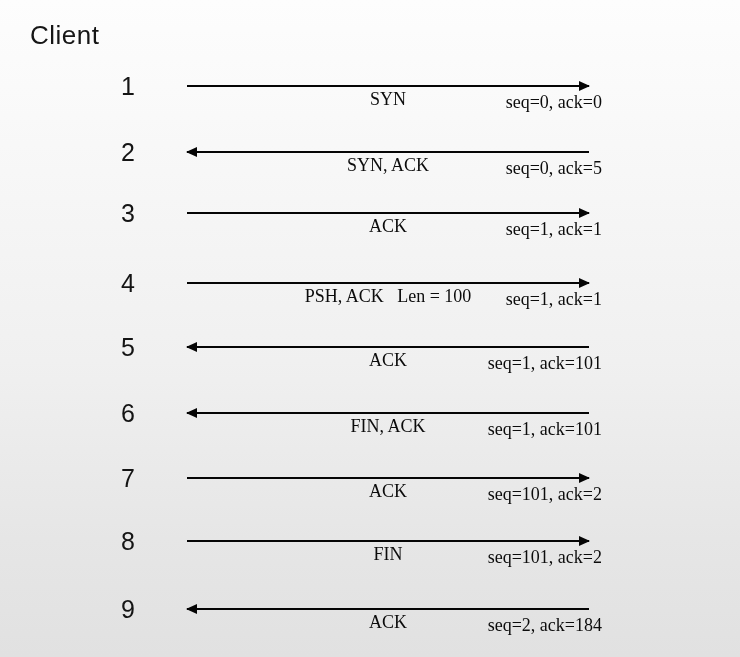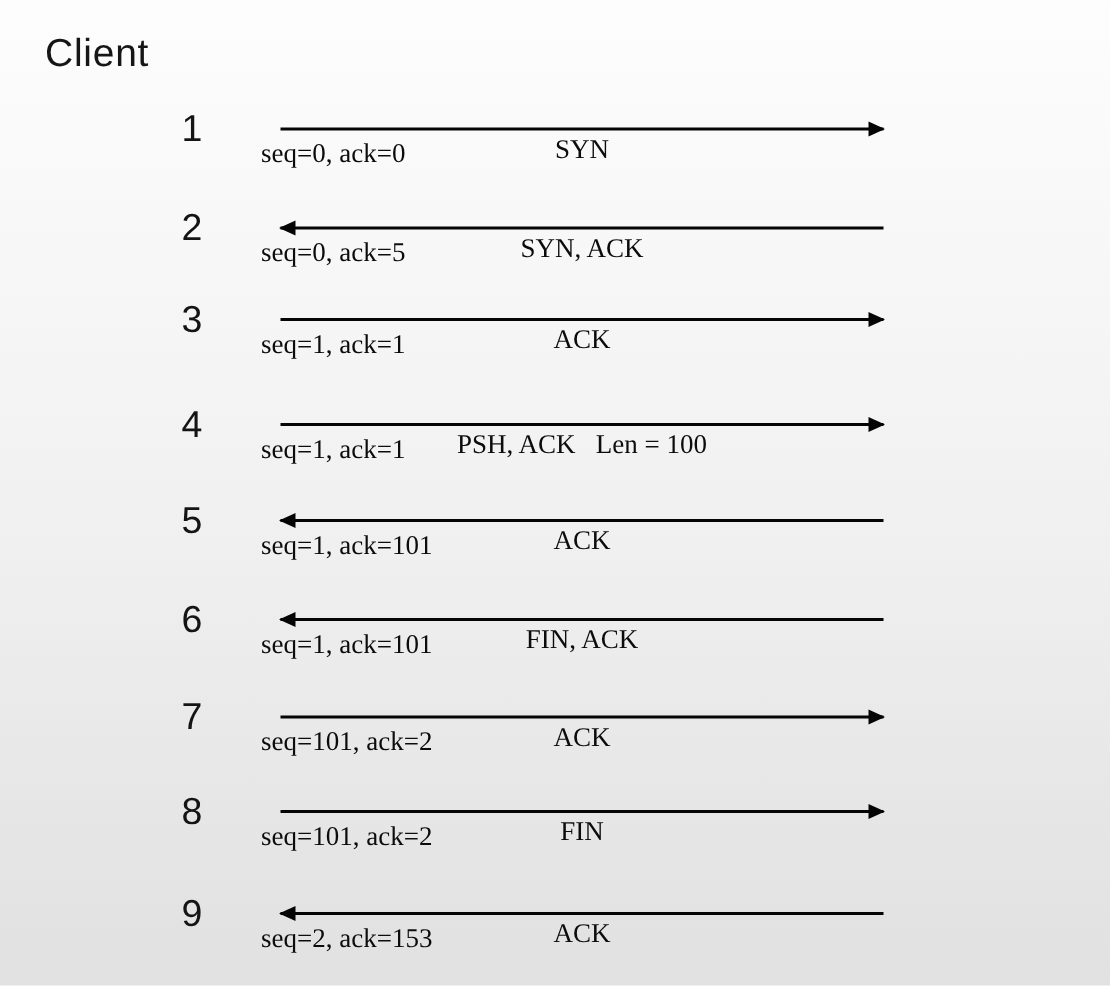--- a/index.html
+++ b/index.html
@@ -29,23 +29,23 @@
     text-align:center; font-size:25px; color:#141414;
   }
   .row .msg{
     position:absolute; left:187px; width:402px;
     top:calc(var(--y) - 27px); height:24px; line-height:24px;
     text-align:center;
     font-family:"Liberation Serif", serif;
     font-size:18px; color:#0c0c0c;margin-top:28px;
   }
   .row .seq{
-    position:absolute; left:174px; width:402px;
+    position:absolute; left:200px; width:402px;
     top:calc(var(--y) + 5px); height:22px; line-height:22px;
-    text-align:left;
+    text-align:right;
     font-family:"Liberation Serif", serif;
     font-size:18px; color:#0c0c0c;
   }
   .row .arrow{
     position:absolute; left:187px; width:402px;
     top:calc(var(--y) - 1px); height:2px; background:#050505;
   }
   .arrow.dir-right::after{
     content:""; position:absolute; right:-1px; top:-4px;
     width:0; height:0;
@@ -127,17 +127,17 @@
     <div class="num">8</div>
     <div class="msg">FIN</div>
     <div class="arrow dir-right"></div>
     <div class="seq">seq=101, ack=2</div>
   </div>
 
   <div class="row" style="--y:609px">
     <div class="num">9</div>
     <div class="msg">ACK</div>
     <div class="arrow dir-left"></div>
-    <div class="seq">seq=2, ack=153</div>
+    <div class="seq">seq=2, ack=184</div>
   </div>
 
 
 </div>
 
 </body></html>

